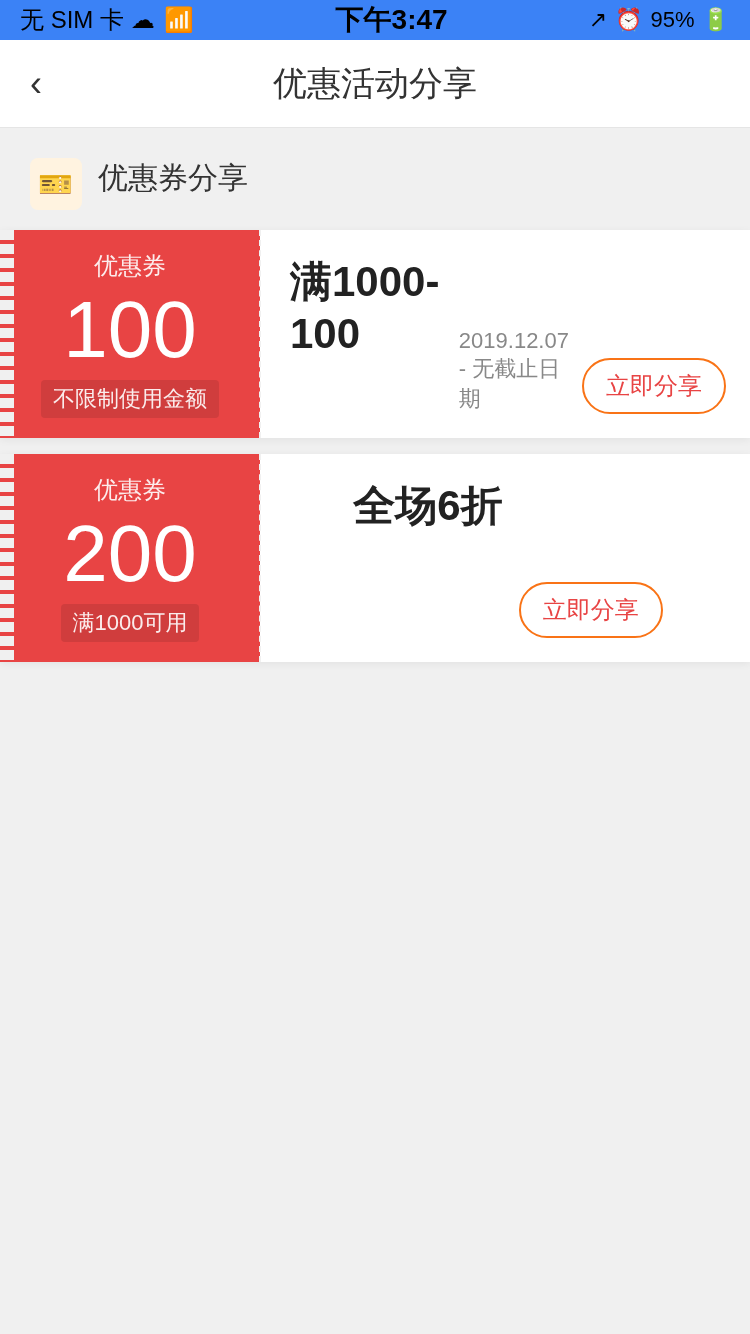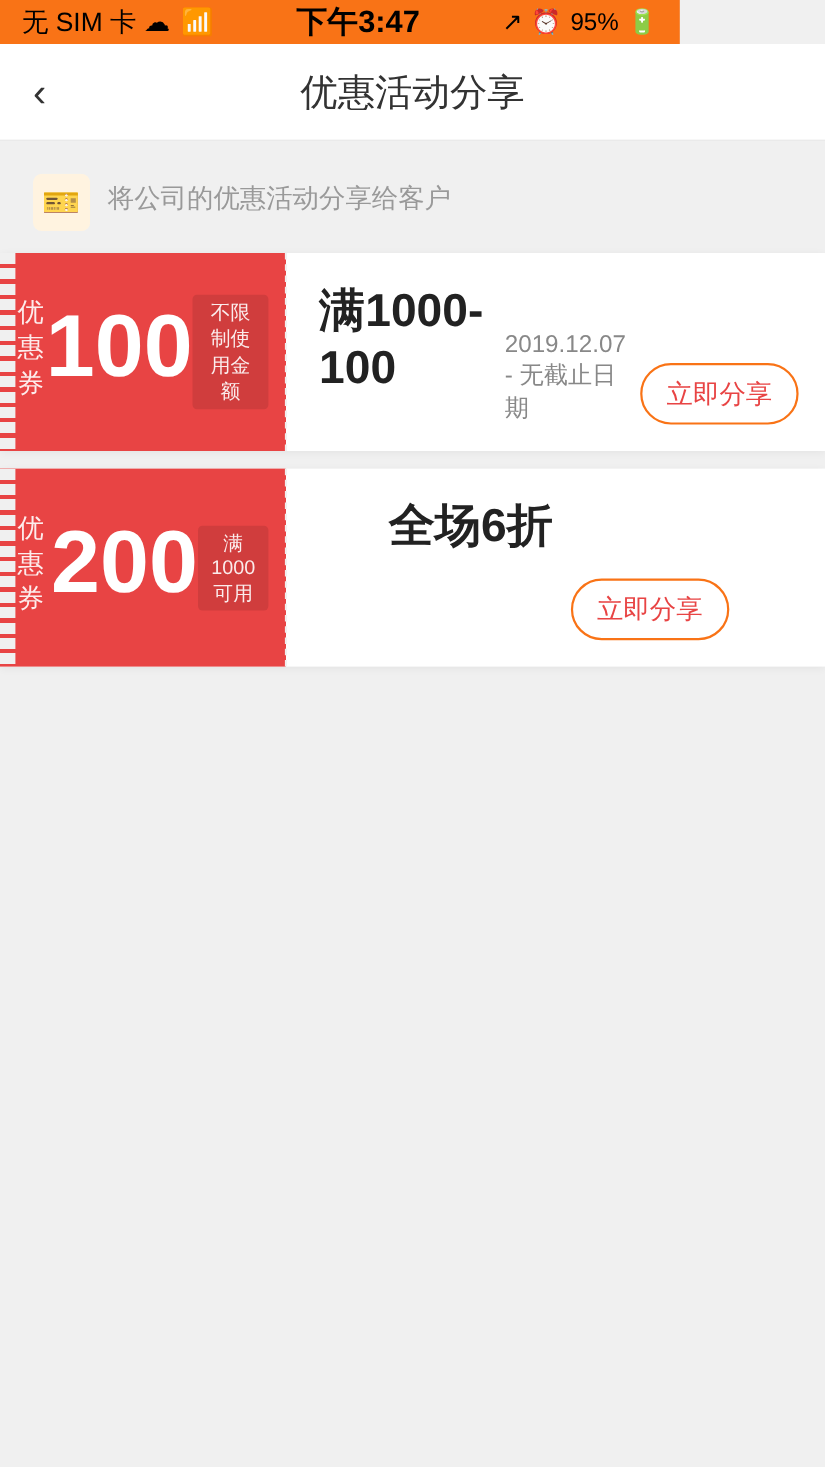--- a/index.html
+++ b/index.html
@@ -7,23 +7,23 @@
     body {
       width: 750px;
       min-height: 1334px;
       background: #f0f0f0;
       font-family: -apple-system, "PingFang SC", "Helvetica Neue", sans-serif;
       overflow-x: hidden;
     }
 
     
     .status-bar {
-      width: 618px;
+      width: 750px;
       height: 40px;
-      background: #f97316;
+      background: #3b82f6;
       display: flex;
       align-items: center;
       justify-content: space-between;
       padding: 0 20px;
       font-size: 24px;
       font-weight: 500;
     }
     .status-left {
       display: flex;
       align-items: center;
@@ -105,21 +105,21 @@
       min-height: 180px;
       position: relative;
       box-shadow: 0 2px 8px rgba(0,0,0,0.06);
     }
 
     
     .coupon-left {
       width: 260px;
       background: #e84444;
       display: flex;
-      flex-direction: row;
+      flex-direction: column;
       align-items: center;
       justify-content: center;
       padding: 20px 16px;
       position: relative;
       flex-shrink: 0;
     }
     .coupon-left::after {
       content: '';
       position: absolute;
       right: -1px;
@@ -145,27 +145,27 @@
       );
     }
 
     .coupon-type {
       font-size: 24px;
       color: rgba(255,255,255,0.9);
       margin-bottom: 8px;
     }
     .coupon-amount {
       font-size: 80px;
-      font-weight: 700;
+      font-weight: 400;
       color: #fff;
       line-height: 1;
       margin-bottom: 10px;
     }
     .coupon-condition {
-      font-size: 18px;
+      font-size: 22px;
       color: rgba(255,255,255,0.9);
       text-align: center;
       background: rgba(0,0,0,0.1);
       padding: 4px 12px;
       border-radius: 4px;
     }
 
     
     .coupon-right {
       flex: 1;
@@ -230,21 +230,21 @@
 </div>
 
 <div class="section-header">
   <div class="section-icon">
     <svg width="52" height="52" viewBox="0 0 52 52">
       <rect width="52" height="52" rx="8" fill="#FFF3E0"></rect>
       <text x="26" y="36" text-anchor="middle" font-size="28">🎫</text>
     </svg>
   </div>
   <div class="section-text">
-    <div class="section-subtitle">将公司的优惠活动分享给客户</div>
+    <div class="section-title">优惠券分享</div>
   </div>
 </div>
 
 <div class="coupon-list">
 
   <div class="coupon-card">
     <div class="coupon-left">
       <div class="coupon-type">优惠券</div>
       <div class="coupon-amount">100</div>
       <div class="coupon-condition">不限制使用金额</div>

